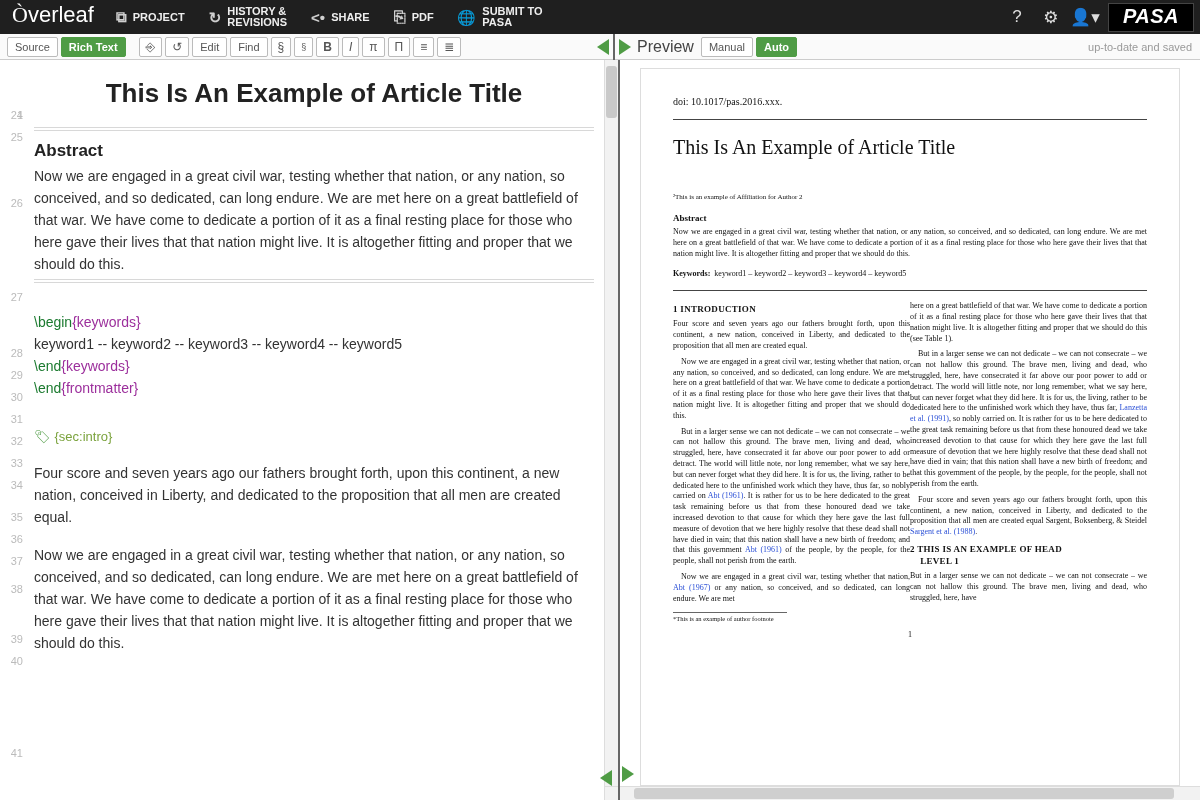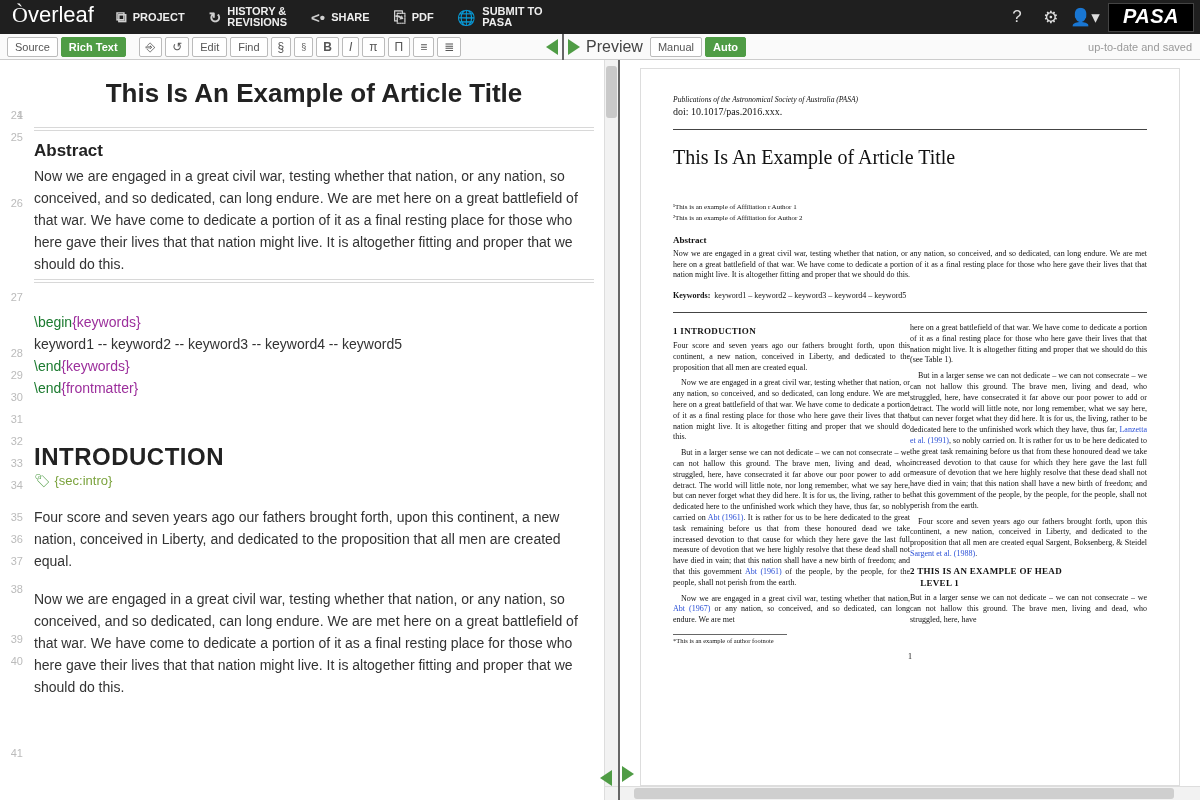--- a/index.html
+++ b/index.html
@@ -7,21 +7,21 @@
 .topbar { background: #1f1f1f; color: #fff; height: 34px; display: flex; align-items: center; padding: 0 6px; }
 .logo { font-size: 22px; font-weight: 400; padding: 0 10px 4px 6px; }
 .logo-o { font-family: Georgia, serif; }
 .top-btn { display: flex; align-items: center; color: #eee; padding: 0 12px; height: 34px; font-size: 11px; font-weight: 600; cursor: pointer; }
 .top-btn .ic { margin-right: 6px; font-size: 15px; opacity: 0.85; }
 .top-btn.two-line { line-height: 11px; }
 .spacer { flex: 1; }
 .right-ic { width: 34px; text-align: center; font-size: 17px; color: #ddd; cursor: pointer; }
 .pasa { background: #000; color: #fff; font-weight: 700; font-size: 20px; font-style: italic; padding: 1px 14px 3px; letter-spacing: 0.5px; margin-left: 6px; border: 1px solid #444; }
 .secondbar { display: flex; height: 26px; border-bottom: 1px solid #ccc; background: #fafafa; align-items: center; }
-.secondbar .pane-l { display: flex; align-items: center; height: 26px; width: 564px; border-right: 2px solid #666; padding-left: 4px; }
+.secondbar .pane-l { display: flex; align-items: center; height: 26px; width: 615px; border-right: 2px solid #666; padding-left: 4px; }
 .secondbar .pane-r { display: flex; align-items: center; height: 26px; flex: 1; padding-left: 4px; }
 .tbtn { border: 1px solid #bbb; background: #fff; color: #555; font-size: 11px; height: 20px; padding: 0 7px; display: inline-flex; align-items: center; border-radius: 2px; margin-left: 3px; cursor: pointer; }
 .tbtn.on { background: #4f9c45; color: #fff; border-color: #4f9c45; font-weight: 600; }
 .tbtn.icon { padding: 0 6px; font-size: 12px; }
 .tri { width: 0; height: 0; border-top: 8px solid transparent; border-bottom: 8px solid transparent; cursor: pointer; }
 .tri.l { border-right: 12px solid #4f9c45; margin-left: auto; margin-right: 4px; }
 .tri.r { border-left: 12px solid #4f9c45; margin-right: 6px; }
 .status { margin-left: auto; margin-right: 8px; color: #999; font-size: 11px; }
 .main { flex: 1; display: flex; overflow: hidden; }
 .editor { width: 620px; display: flex; border-right: 2px solid #666; position: relative; }
@@ -171,46 +171,43 @@
       <hr class="hr"><hr class="hr2">
       <div class="sec">Abstract</div>
       <div class="para">Now we are engaged in a great civil war, testing whether that nation, or any nation, so conceived, and so dedicated, can long endure. We are met here on a great battlefield of that war. We have come to dedicate a portion of it as a final resting place for those who here gave their lives that that nation might live. It is altogether fitting and proper that we should do this.</div>
       <hr class="hr"><hr class="hr2">
       <div style="height:18px"></div>
       <div class="cmd"><span class="b">\begin</span><span class="k">{keywords}</span></div>
       <div class="para" style="margin:0">keyword1 -- keyword2 -- keyword3 -- keyword4 -- keyword5</div>
       <div class="cmd"><span class="b">\end</span><span class="k">{keywords}</span></div>
       <div class="cmd"><span class="b">\end</span><span class="k">{frontmatter}</span></div>
       <div style="height:30px"></div>
-      <div class="h2">INTRODUCTION</div>
       <div class="tag">
           <span class="ti">🏷</span>
           <span>{sec:intro}</span>
         </div>
       <div style="height:14px"></div>
       <div class="para">Four score and seven years ago our fathers brought forth, upon this continent, a new nation, conceived in Liberty, and dedicated to the proposition that all men are created equal.</div>
       <div style="height:8px"></div>
       <div class="para">Now we are engaged in a great civil war, testing whether that nation, or any nation, so conceived, and so dedicated, can long endure. We are met here on a great battlefield of that war. We have come to dedicate a portion of it as a final resting place for those who here gave their lives that that nation might live. It is altogether fitting and proper that we should do this.</div>
     </div>
     <div class="scrollbar">
         <div class="thumb"></div>
       </div>
     <div class="tri l corner-tri L" style="position:absolute"></div>
     <div class="corner"></div>
   </div>
 
   <div class="preview">
     <div class="tri r corner-tri R" style="position:absolute;bottom:18px"></div>
     <div class="page-wrap">
     <div class="page">
-      <div class="pub">Publications of the Astronomical Society of Australia (PASA)</div>
       <div class="doi">doi: 10.1017/pas.2016.xxx.</div>
       <div class="rule"></div>
       <div class="ptitle">This Is An Example of Article Title</div>
-      <div class="aff">¹This is an example of Affiliation r Author 1</div>
       <div class="aff">²This is an example of Affiliation for Author 2</div>
       <div class="ab">Abstract</div>
       <div class="abtxt">Now we are engaged in a great civil war, testing whether that nation, or any nation, so conceived, and so dedicated, can long endure. We are met here on a great battlefield of that war. We have come to dedicate a portion of it as a final resting place for those who here gave their lives that that nation might live. It is altogether fitting and proper that we should do this.</div>
       <div class="kw"><b>Keywords:</b>&nbsp;&nbsp;<span>keyword1 – keyword2 – keyword3 – keyword4 – keyword5</span></div>
       <div class="kwr"></div>
       <div class="cols">
         <div class="col">
           <h3>1  INTRODUCTION</h3>
           <p class="noind">Four score and seven years ago our fathers brought forth, upon this continent, a new nation, conceived in Liberty, and dedicated to the proposition that all men are created equal.</p>
           <p>Now we are engaged in a great civil war, testing whether that nation, or any nation, so conceived, and so dedicated, can long endure. We are met here on a great battlefield of that war. We have come to dedicate a portion of it as a final resting place for those who here gave their lives that that nation might live. It is altogether fitting and proper that we should do this.</p>

